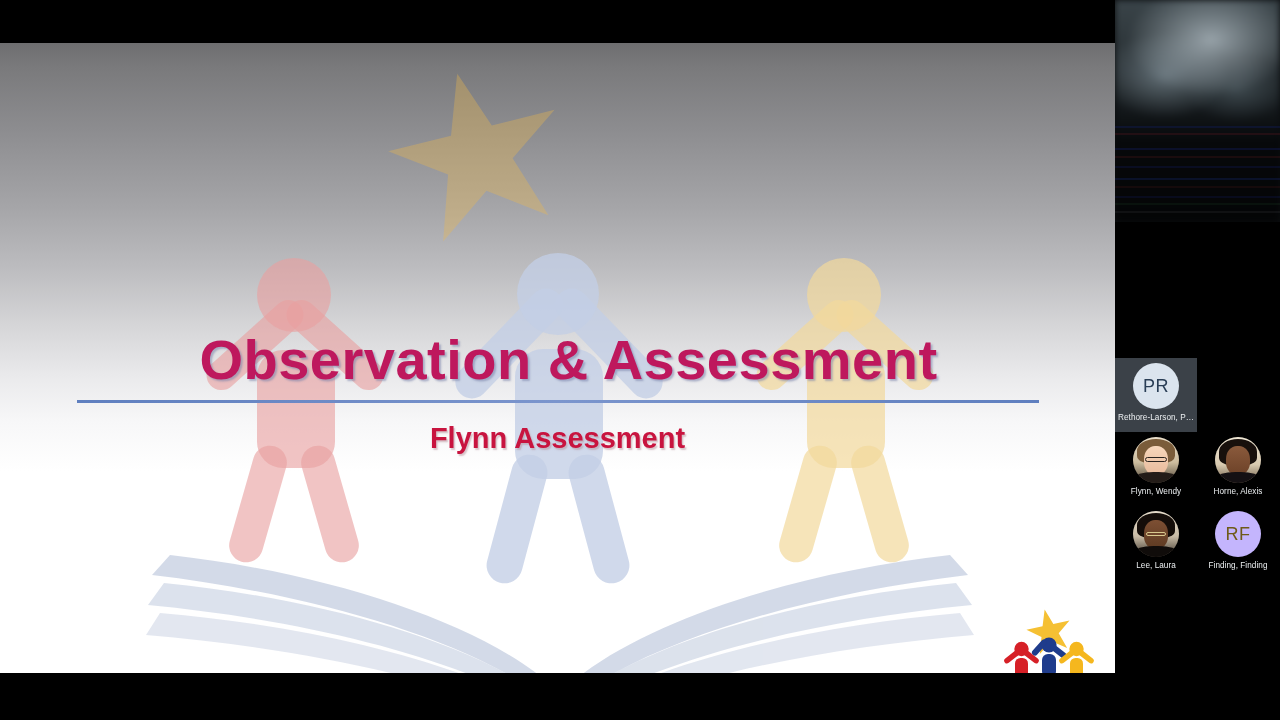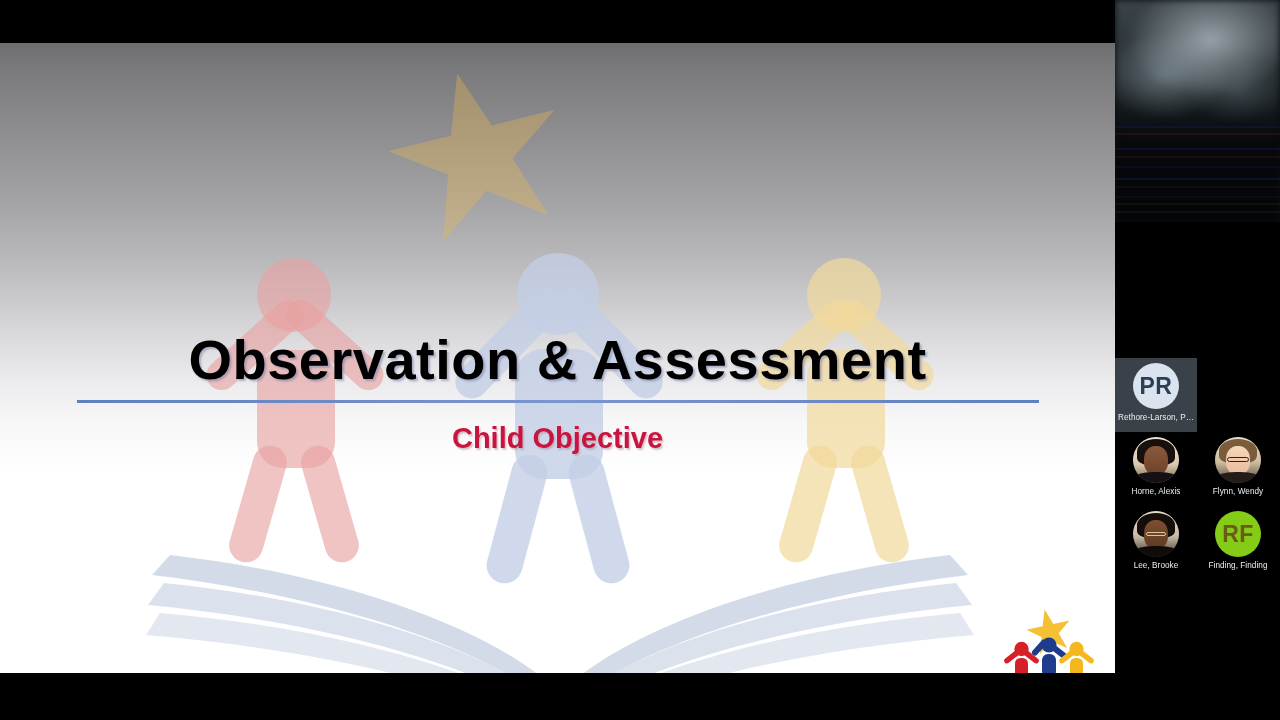--- a/index.html
+++ b/index.html
@@ -64,22 +64,22 @@
   .fig-yellow .leg-r { left:108px; top:186px; width:34px; height:120px; background:#F2D89B; opacity:.70; transform:rotate(-16deg); border-radius:18px; }
 
   
   .wm-book { position:absolute; left:130px; top:470px; width:860px; height:200px; }
 
   
   .title-block {
     position:absolute; left:0; top:0; width:1115px; text-align:center;
   }
   .slide-title {
-    position:absolute; left:0; top:284px; width:1115px;
-    font-size:56px; font-weight:bold; color:#000000;
+    position:absolute; left:11px; top:284px; width:1115px;
+    font-size:56px; font-weight:bold; color:#be185d;
     letter-spacing:0.5px;
     text-shadow:2px 2px 2px rgba(120,130,170,.55);
     font-family:"Liberation Sans", sans-serif;
   }
   .title-rule {
     position:absolute; left:77px; top:357px; width:962px; height:3px;
     background:linear-gradient(to right,#5f7fbf,#7b95cd,#5f7fbf);
   }
   .slide-subtitle {
     position:absolute; left:0; top:372px; width:1115px;
@@ -122,21 +122,21 @@
     width:46px; height:46px; border-radius:50%;
     overflow:hidden; position:relative; background:#1a1a1a;
   }
   .p-name {
     margin-top:4px; font-size:8.2px; color:#eceff1;
     white-space:nowrap; letter-spacing:.05px;
     font-family:"Liberation Sans", sans-serif;
   }
   .p-initials {
     width:100%; height:100%; display:flex; align-items:center;
-    justify-content:center; font-size:23px; font-weight:bold;
+    justify-content:center; font-size:18px; font-weight:normal;
     letter-spacing:.5px;
   }
   .photo { position:absolute; inset:0; }
 
   
   .face-skin { position:absolute; left:24%; top:20%; width:52%; height:62%;
                border-radius:46% 46% 44% 44%; }
   .face-hair { position:absolute; left:13%; top:4%; width:74%; height:48%;
                border-radius:50% 50% 30% 30%; }
   .face-shoulders { position:absolute; left:2%; top:76%; width:96%; height:30%;
@@ -191,21 +191,21 @@
       <g fill="#D5DCE9" opacity=".68">
         <path d="M430 210 C 356 156, 196 114, 30 100 L 16 122 C 184 136, 346 172, 430 222 Z"></path>
         <path d="M430 210 C 504 156, 664 114, 830 100 L 844 122 C 676 136, 514 172, 430 222 Z"></path>
       </g>
     </svg>
 
     <div class="title-block">
       <div class="slide-title">Observation &amp; Assessment</div>
       <div class="title-rule"></div>
       <div class="slide-subtitle">
-        <span class="l2">Child Objective</span>
+        <span class="l2">Flynn Assessment</span>
       </div>
     </div>
 
     <svg class="ade-logo" viewBox="0 0 108 108">
 
       <polygon points="54,8 59.5,24 76,24 62.8,34.2 68,50.5 54,40.5 40,50.5 45.2,34.2 32,24 48.5,24" fill="#F5C033" transform="rotate(-12 54 29)"></polygon>
 
       <g fill="#D62027">
         <circle cx="26.5" cy="48" r="7.2"></circle>
         <rect x="20" y="57" width="13" height="21" rx="5.5"></rect>
@@ -273,58 +273,58 @@
             <div class="p-initials" style="color:#2A3E56;">PR</div>
           </div>
           <div class="p-name">Rethore-Larson, P…</div>
         </div>
       </div>
 
       <div class="p-row">
 
         <div class="p-tile">
           <div class="p-av">
-            <div class="photo" style="background:linear-gradient(180deg,#efe6d4 0%,#d8cab0 60%,#6c5b46 100%);">
-              <div class="face-hair" style="background:#18100c; left:8%; width:84%; height:56%;"></div>
-              <div class="face-skin" style="background:linear-gradient(180deg,#8a5a3c,#6d4228);"></div>
-              <div class="face-shoulders" style="background:#141013;"></div>
-            </div>
-          </div>
-          <div class="p-name">Horne, Alexis</div>
-        </div>
-
-        <div class="p-tile">
-          <div class="p-av">
             <div class="photo" style="background:linear-gradient(180deg,#eadfcb 0%,#cdbd9f 55%,#4e4436 100%);">
               <div class="face-hair" style="background:#7a5c3a; left:9%; width:82%; height:52%;"></div>
               <div class="face-skin" style="background:linear-gradient(180deg,#f6d6bb,#e8bb9c);"></div>
               <div style="position:absolute; left:27%; top:44%; width:46%; height:10%; border:1.4px solid #2a2420; border-radius:3px;"></div>
               <div class="face-shoulders" style="background:#231c18;"></div>
             </div>
           </div>
           <div class="p-name">Flynn, Wendy</div>
+        </div>
+
+        <div class="p-tile">
+          <div class="p-av">
+            <div class="photo" style="background:linear-gradient(180deg,#efe6d4 0%,#d8cab0 60%,#6c5b46 100%);">
+              <div class="face-hair" style="background:#18100c; left:8%; width:84%; height:56%;"></div>
+              <div class="face-skin" style="background:linear-gradient(180deg,#8a5a3c,#6d4228);"></div>
+              <div class="face-shoulders" style="background:#141013;"></div>
+            </div>
+          </div>
+          <div class="p-name">Horne, Alexis</div>
         </div>
       </div>
 
       <div class="p-row">
 
         <div class="p-tile">
           <div class="p-av">
             <div class="photo" style="background:linear-gradient(180deg,#e6dccb 0%,#c9bca6 55%,#3c342b 100%);">
               <div class="face-hair" style="background:#140d09; left:8%; width:84%; height:54%;"></div>
               <div class="face-skin" style="background:linear-gradient(180deg,#7d4f33,#5d3a22);"></div>
               <div style="position:absolute; left:28%; top:46%; width:44%; height:9%; border:1.2px solid #d9c98f; border-radius:3px;"></div>
               <div class="face-shoulders" style="background:#100c0a;"></div>
             </div>
           </div>
-          <div class="p-name">Lee, Brooke</div>
+          <div class="p-name">Lee, Laura</div>
         </div>
 
         <div class="p-tile">
-          <div class="p-av" style="background:#84cc16;">
+          <div class="p-av" style="background:#c4b5fd;">
             <div class="p-initials" style="color:#6E5A18;">RF</div>
           </div>
           <div class="p-name">Finding, Finding</div>
         </div>
       </div>
 
     </div>
   </div>
 
   <div style="position:absolute;left:0;top:0;width:1115px;height:43px;background:#000;"></div>

